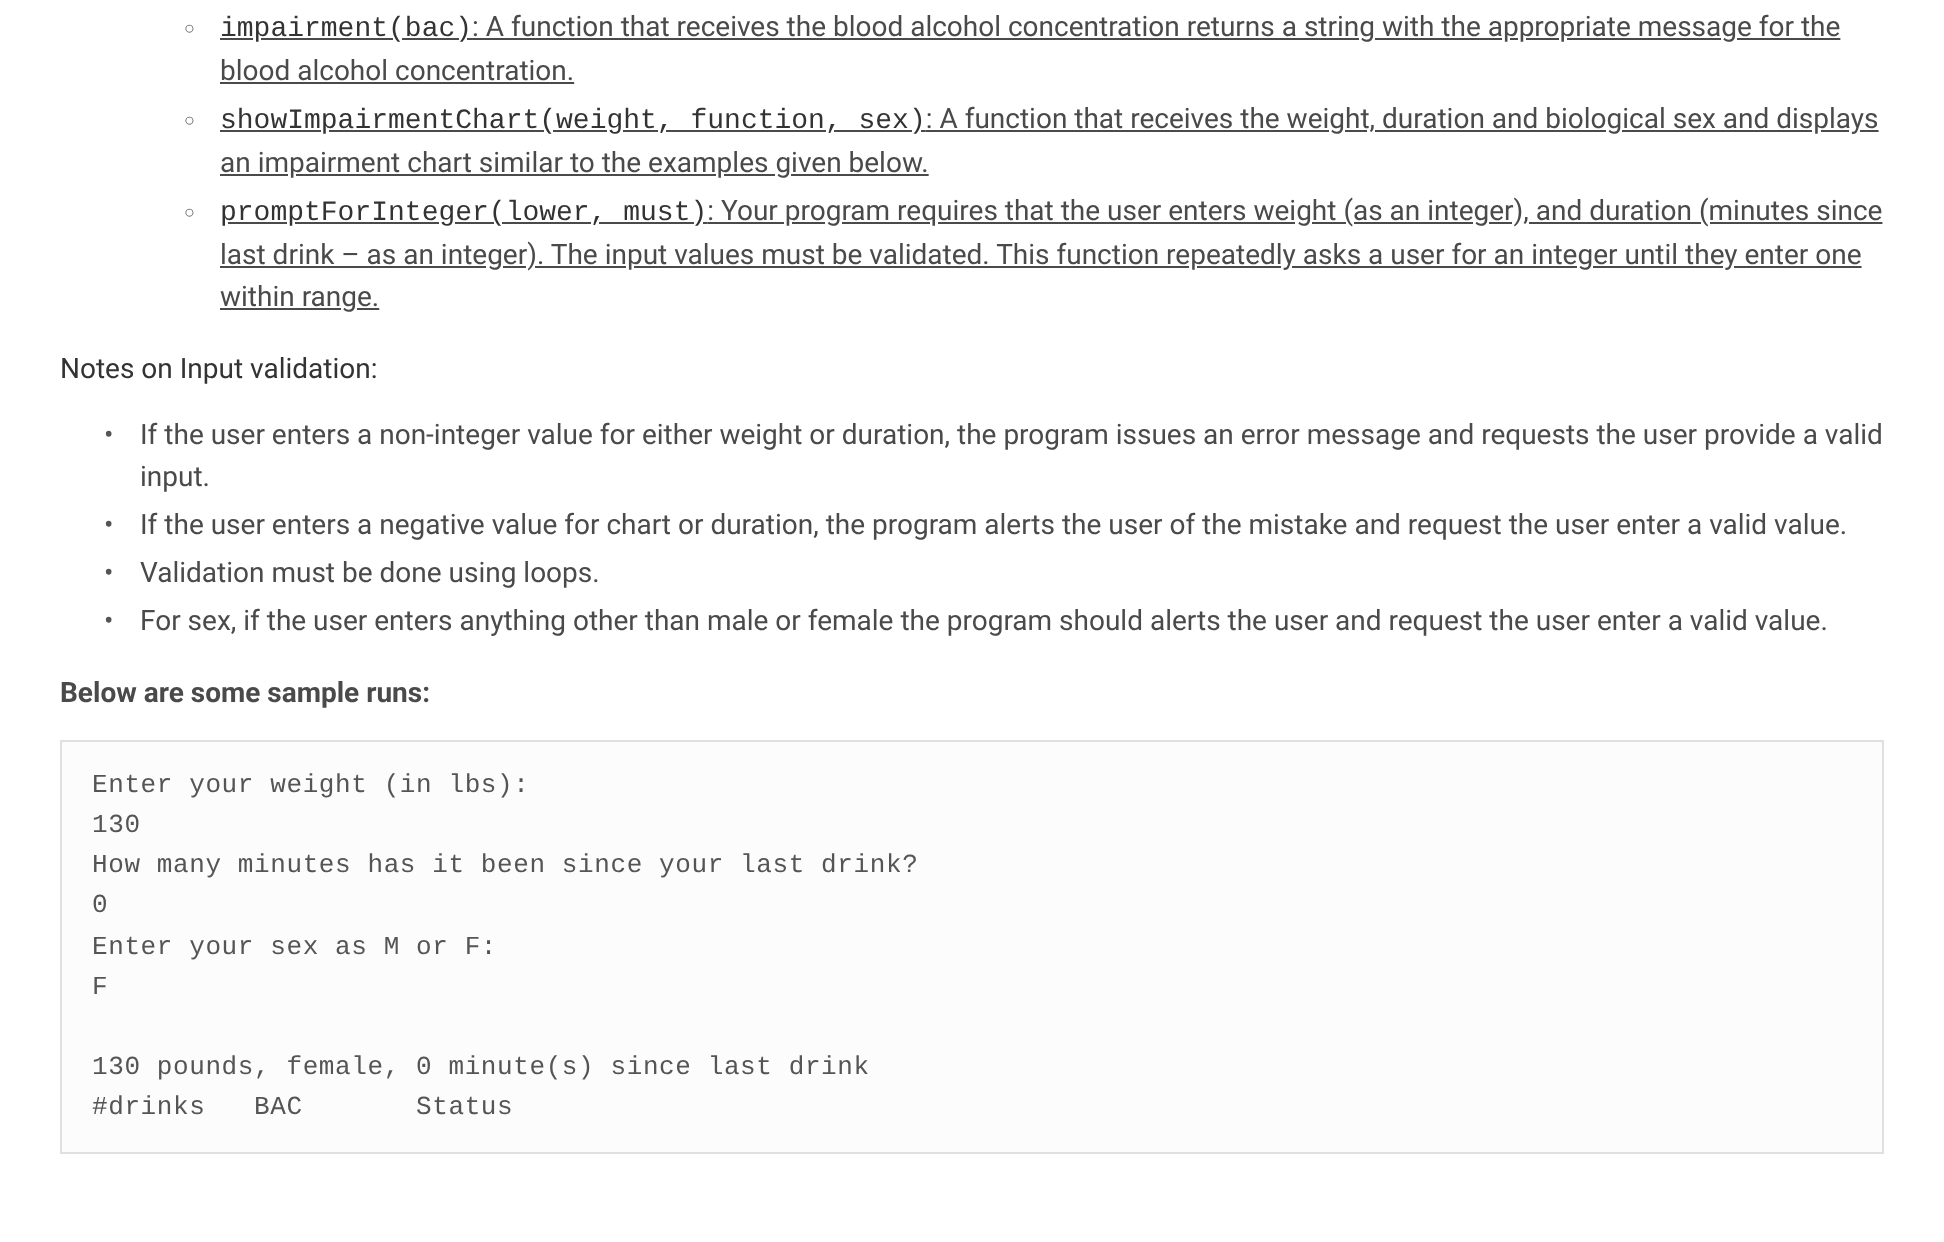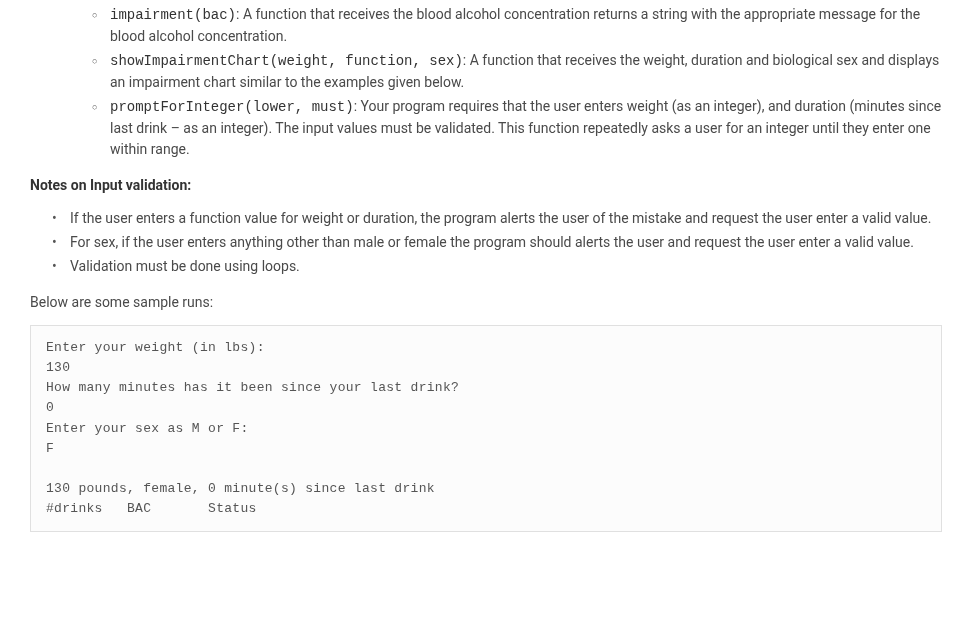--- a/index.html
+++ b/index.html
@@ -15,20 +15,21 @@
       background: #ffffff;
       width: 972px;
     }
     .content {
       padding: 4px 30px 10px 30px;
     }
     ul.sub-list {
       list-style: none;
       padding-left: 80px;
       margin: 0 0 15px 0;
+      text-decoration: underline;
     }
     ul.sub-list > li {
       position: relative;
       margin-bottom: 3px;
     }
     ul.sub-list > li::before {
       content: "○";
       position: absolute;
       left: -18px;
       font-size: 9px;
@@ -51,27 +52,28 @@
       font-size: 14px;
       top: 0;
       color: #555;
     }
     code.inline {
       font-family: "Courier New", Courier, monospace;
       font-size: 14px;
       color: #333;
     }
     .section-header {
-      font-weight: 700;
+      font-weight: 400;
       margin: 12px 0;
       color: #333;
     }
     .plain-text {
       margin: 12px 0;
       color: #4a4a4a;
+      font-weight: bold;
     }
     pre.code-block {
       font-family: "Courier New", Courier, monospace;
       font-size: 13px;
       background: #fcfcfc;
       border: 1px solid #e0e0e0;
       padding: 12px 15px;
       margin: 10px 0 0 0;
       white-space: pre;
       line-height: 1.55;
@@ -92,23 +94,24 @@
       <code class="inline">showImpairmentChart(weight, function, sex)</code><span>: A function that receives the weight, duration and biological sex and displays an impairment chart similar to the examples given below.</span>
     </li>
     <li>
       <code class="inline">promptForInteger(lower, must)</code><span>: Your program requires that the user enters weight (as an integer), and duration (minutes since last drink – as an integer). The input values must be validated. This function repeatedly asks a user for an integer until they enter one within range.</span>
     </li>
   </ul>
 
   <div class="section-header">Notes on Input validation:</div>
 
   <ul class="main-list">
-    <li>If the user enters a function value for weight or duration, the program alerts the user of the mistake and request the user enter a valid value.</li>
+    <li>If the user enters a non-integer value for either weight or duration, the program issues an error message and requests the user provide a valid input.</li>
+    <li>If the user enters a negative value for chart or duration, the program alerts the user of the mistake and request the user enter a valid value.</li>
+    <li>Validation must be done using loops.</li>
     <li>For sex, if the user enters anything other than male or female the program should alerts the user and request the user enter a valid value.</li>
-    <li>Validation must be done using loops.</li>
   </ul>
 
   <div class="plain-text">Below are some sample runs:</div>
 
   <pre class="code-block">Enter your weight (in lbs):
 130
 How many minutes has it been since your last drink?
 0
 Enter your sex as M or F:
 F

